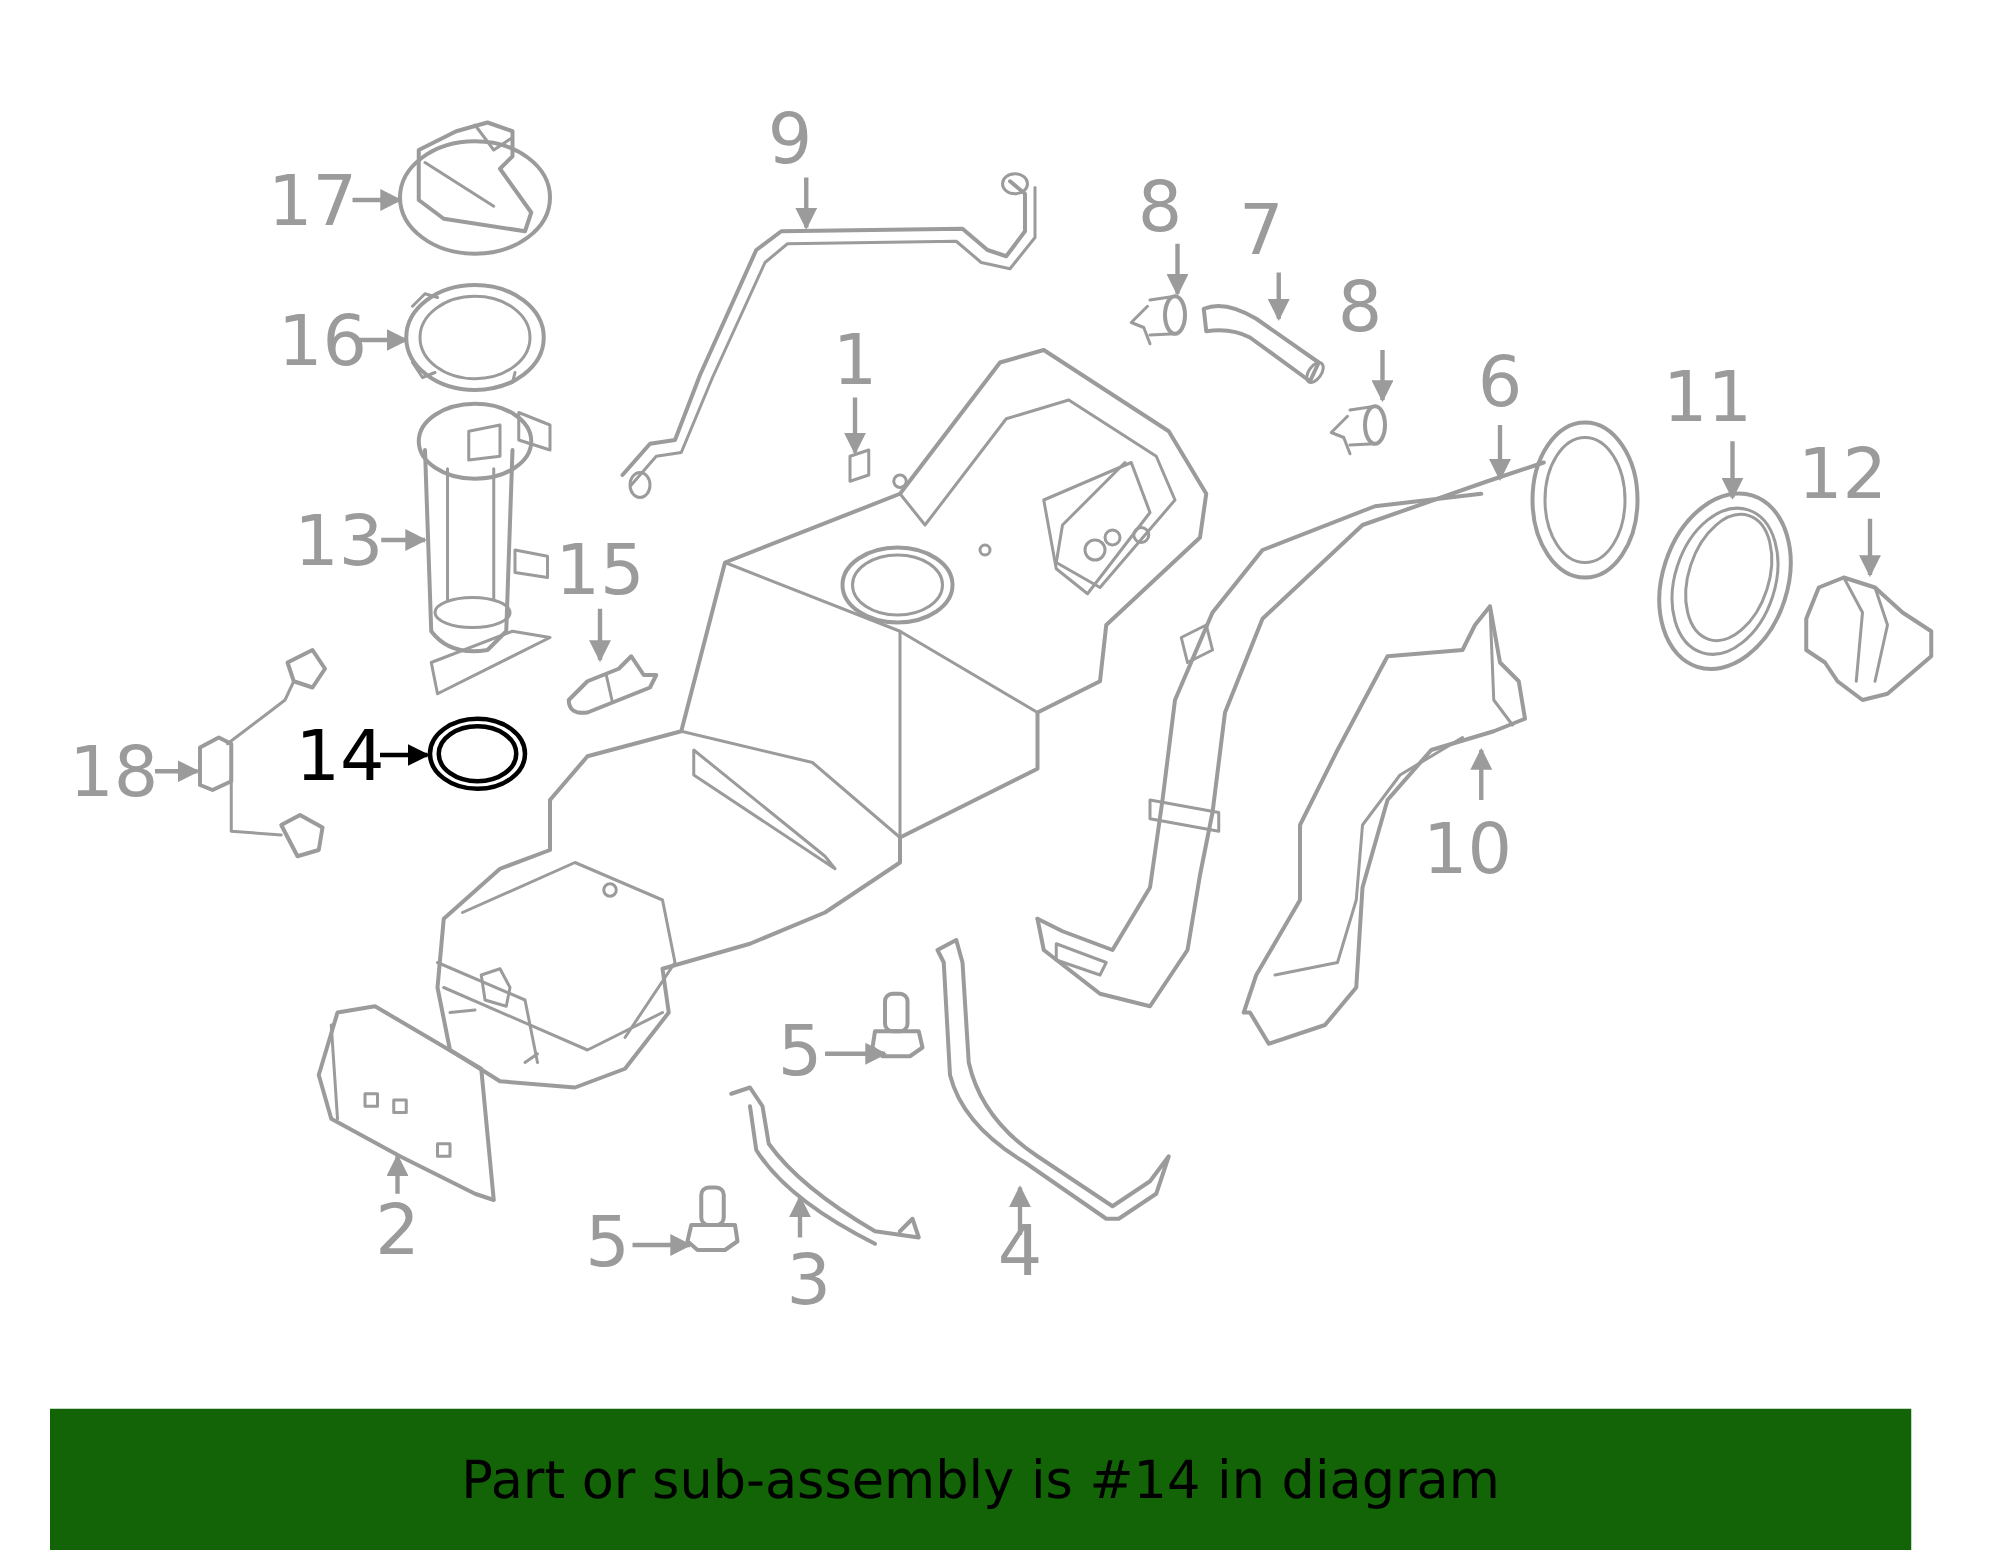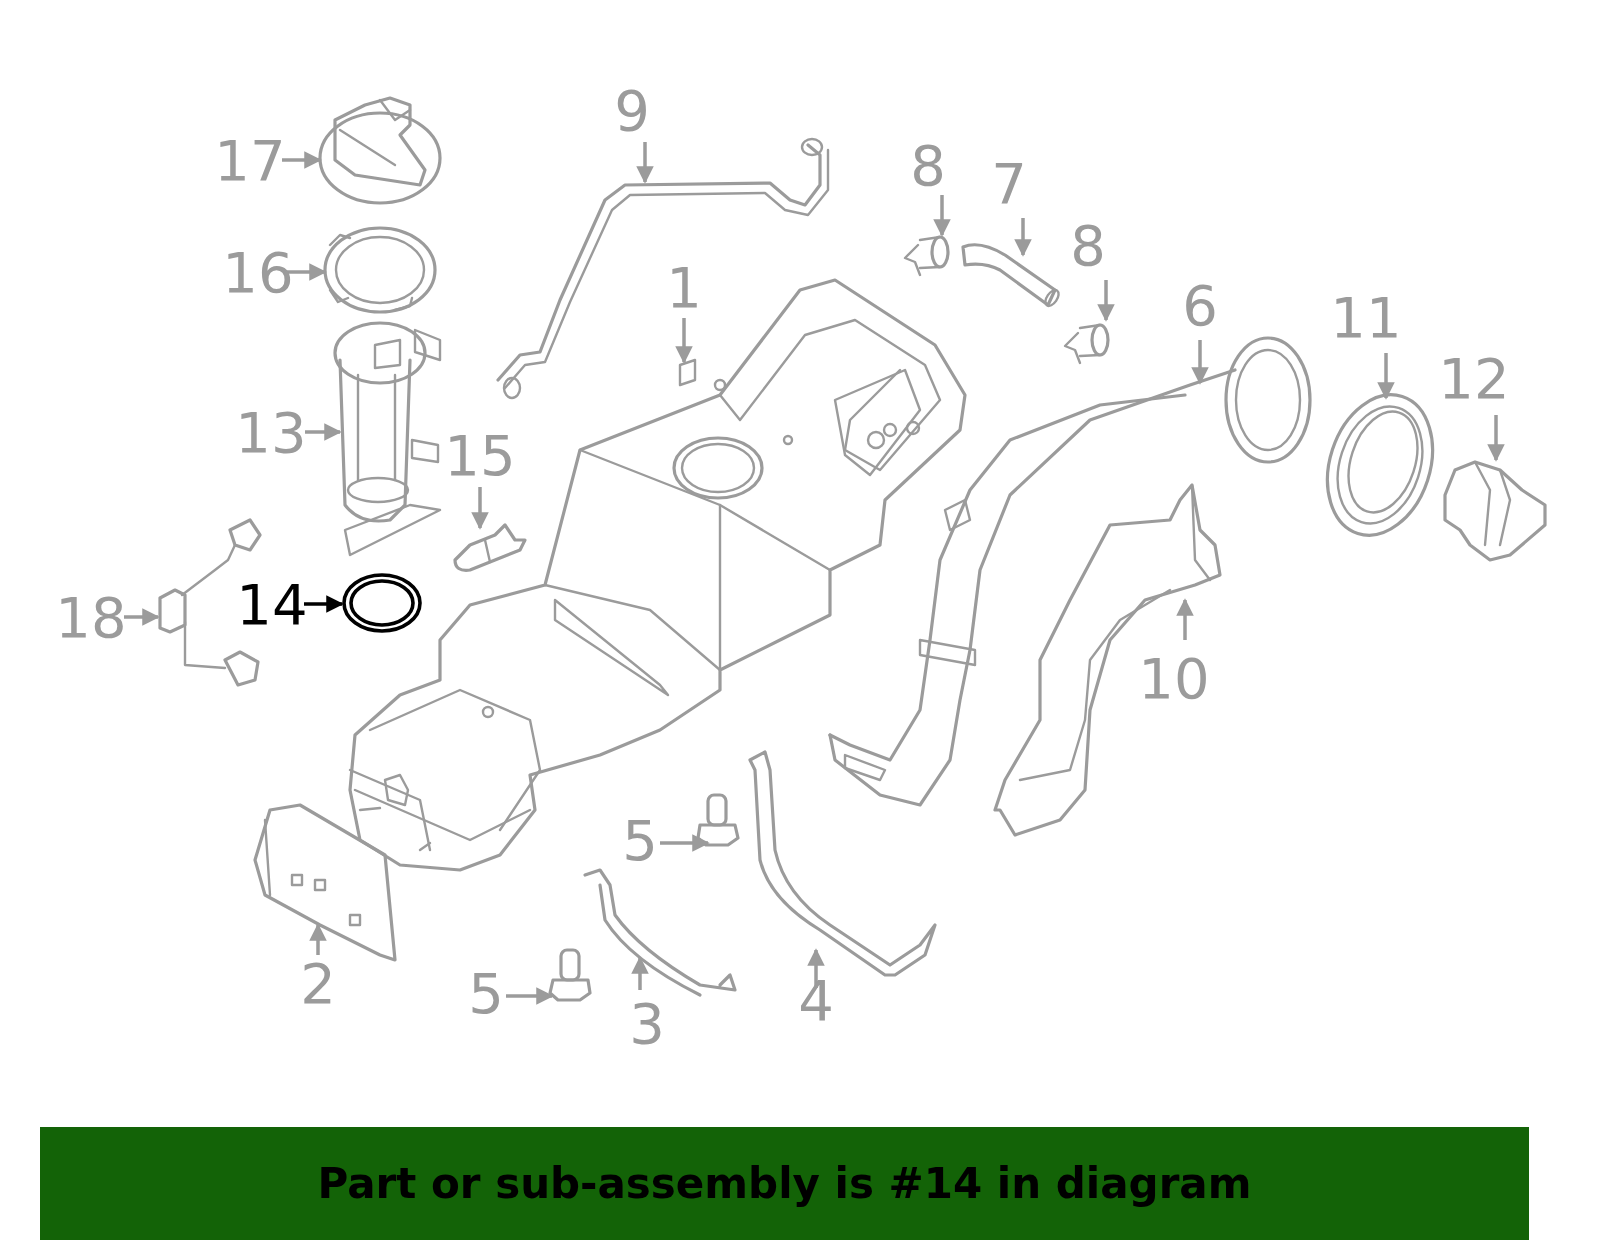--- a/index.html
+++ b/index.html
@@ -7,21 +7,21 @@
   #diagram { position: absolute; left: 0; top: 0; width: 1600px; height: 1249px; }
   .part { fill: none; stroke: #9b9b9b; stroke-width: 3.2; stroke-linejoin: round; stroke-linecap: round; }
   .part-thin { fill: none; stroke: #9b9b9b; stroke-width: 2.4; stroke-linejoin: round; stroke-linecap: round; }
   .hl { fill: none; stroke: #000000; stroke-width: 3.6; }
   .arrow { stroke: #9b9b9b; stroke-width: 3.5; fill: none; }
   .arrow-hl { stroke: #000000; stroke-width: 3.5; fill: none; }
   .ahead { fill: #9b9b9b; }
   .ahead-hl { fill: #000000; }
   .callout { font-family: "DejaVu Sans", sans-serif; font-size: 56px; fill: #9b9b9b; }
   .callout-hl { font-family: "DejaVu Sans", sans-serif; font-size: 56px; fill: #000000; }
-  #banner { position: absolute; left: 40px; top: 1127px; width: 1489px; height: 113px; background: #136307; display: flex; flex-direction: row; align-items: center; justify-content: center; font-weight: bold; }
+  #banner { position: absolute; left: 40px; top: 1127px; width: 1489px; height: 113px; background: #136307; display: flex; flex-direction: row; align-items: center; justify-content: center; }
   #banner .line { font-family: "DejaVu Sans", sans-serif; font-size: 42px; line-height: 50px; color: #000000; white-space: nowrap; }
 </style>
 </head>
 <body>
 
 <svg id="diagram" viewBox="0 0 1600 1249" xmlns="http://www.w3.org/2000/svg">
   <defs>
     <marker id="ah" viewBox="0 0 10 10" refX="9" refY="5" markerWidth="5" markerHeight="5" orient="auto-start-reverse">
       <path d="M0,0 L10,5 L0,10 z" class="ahead"></path>
     </marker>

